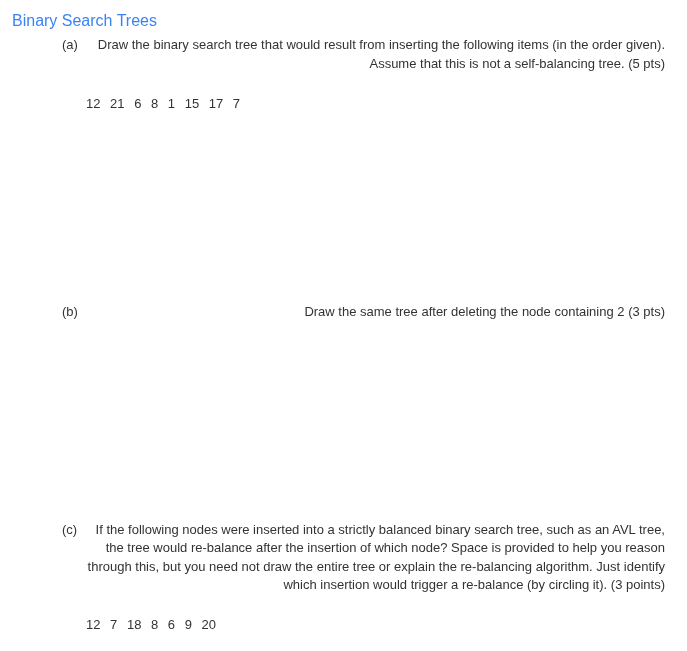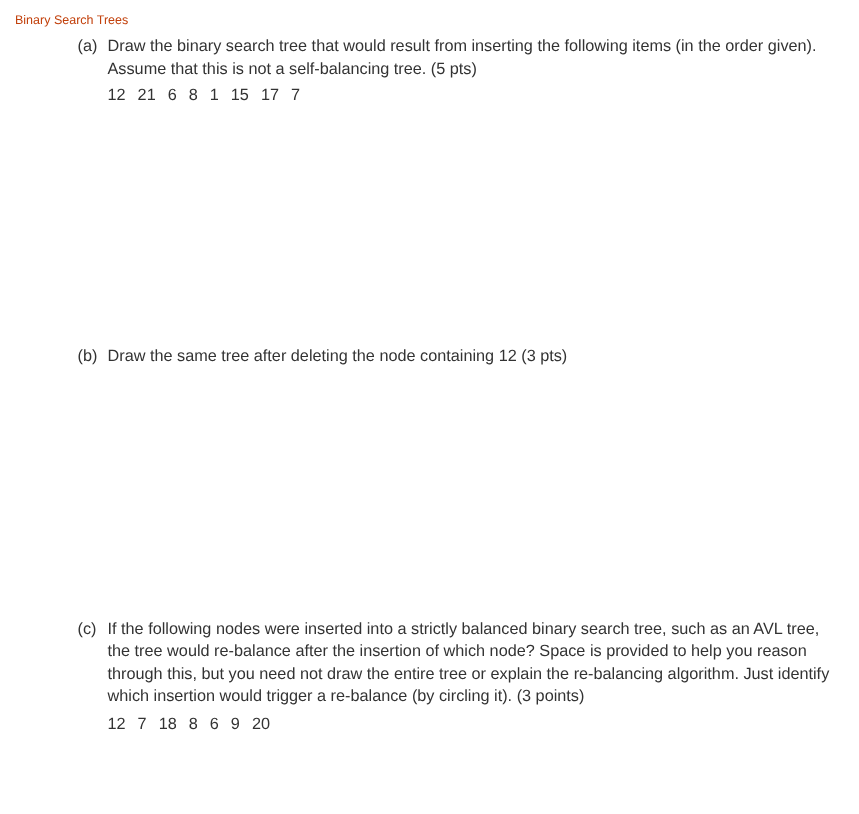--- a/index.html
+++ b/index.html
@@ -11,66 +11,67 @@
       font-family: Arial, Helvetica, sans-serif;
       font-size: 13px;
       color: #333;
       background: #fff;
       width: 687px;
       height: 651px;
       padding: 10px 12px;
       line-height: 1.4;
     }
     .title {
-      color: #c2410c;
-      font-size: 10px;
+      color: #3b82f6;
+      font-size: 16px;
       margin-bottom: 4px;
     }
     .data-line {
       margin-left: 74px;
-      margin-top: 3px;
+      margin-top: 22px;
       word-spacing: 6px;
     }
     .spacer-large {
       height: 190px;
     }
     .spacer-xlarge {
       height: 200px;
     }
     .question-block {
       display: flex;
       margin-left: 50px;
     }
     .label-col {
       flex: 0 0 24px;
     }
     .text-col {
       flex: 1;
       padding-right: 10px;
+      text-align: right;
     }
     b {
       font-weight: normal;
     }
   </style>
 </head>
 <body>
 
 <div class="title">Binary Search Trees</div>
 
 <div class="question-block">
   <div class="label-col">(a)</div>
   <div class="text-col">Draw the binary search tree that would result from inserting the following items (in the order given). Assume that this is not a self-balancing tree. (5 pts)</div>
 </div>
 <div class="data-line">12  21  6  8  1  15  17  7</div>
 
 <div class="spacer-large"></div>
 
 <div class="question-block">
   <div class="label-col">(b)</div>
-  <div class="text-col">Draw the same tree after deleting the node containing 12 (3 pts)</div>
+  <div class="text-col">Draw the same tree after deleting the node containing 2 (3 pts)</div>
 </div>
 
 <div class="spacer-xlarge"></div>
 
 <div class="question-block">
   <div class="label-col">(c)</div>
   <div class="text-col"><span>If the following nodes were inserted into a strictly balanced binary search tree, such as an AVL tree, the tree would re-balance after the insertion of which node? Space is provided to help you reason through this, but you need </span><b>not</b><span> draw the entire tree or explain the re-balancing algorithm. Just identify which insertion would trigger a re-balance </span><b>(by circling it)</b><span>. (3 points)</span></div>
 </div>
 <div class="data-line">12  7  18  8  6  9  20</div>
 

